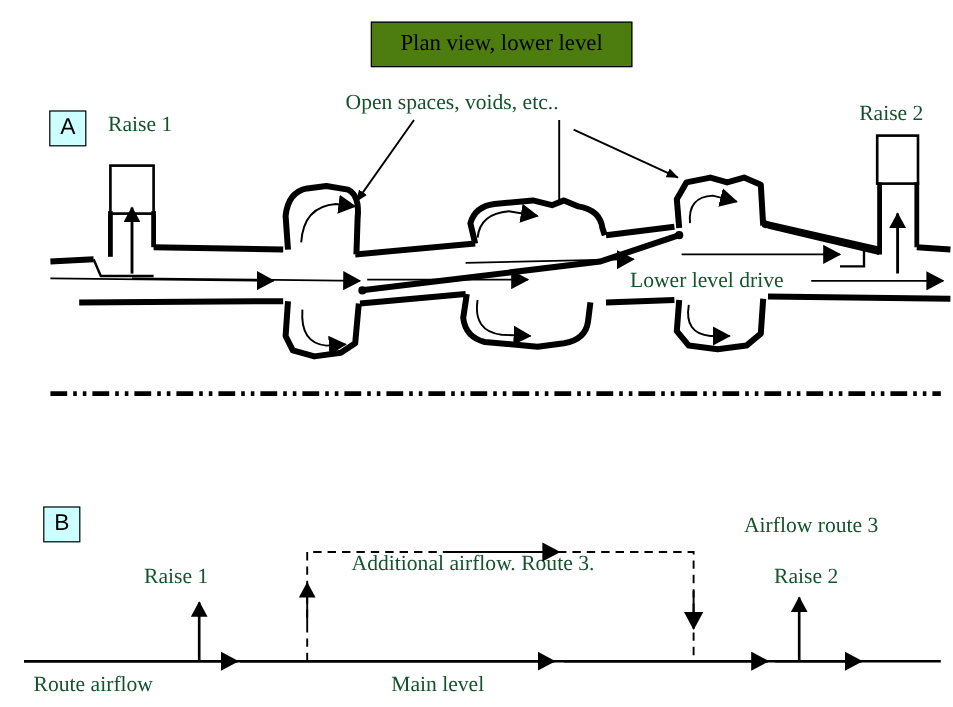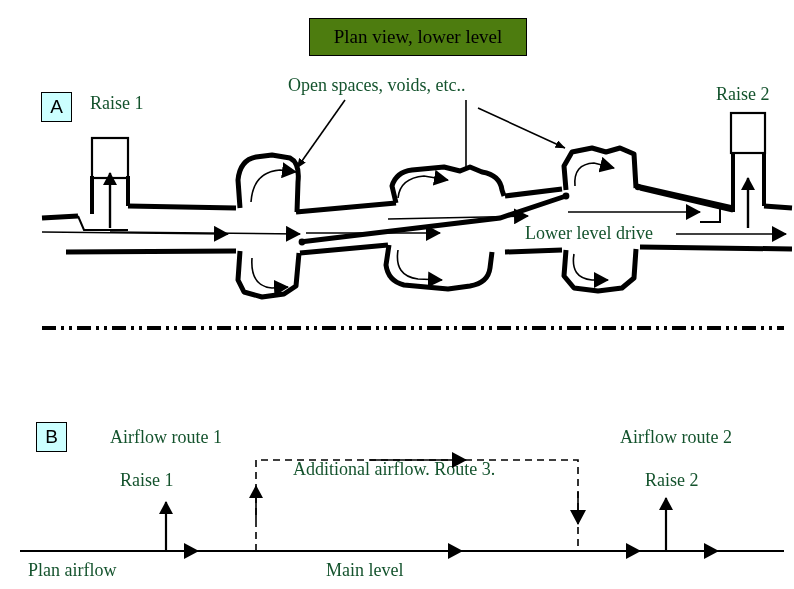--- a/index.html
+++ b/index.html
@@ -35,32 +35,31 @@
   </div>
 
   <div class="lbl t-note" style="left:288px;top:75px;">Open spaces, voids, etc..</div>
 
   <div class="lbl t-body" style="left:90px;top:93px;">Raise 1</div>
 
   <div class="lbl t-body" style="left:716px;top:84px;">Raise 2</div>
 
   <div class="lbl t-body" style="left:525px;top:207px;margin-top:16px;">Lower level drive</div>
 
-  <div class="lbl t-body" style="left:110px;top:427px;">Airflow route 1</div>
 
   <div class="lbl t-body" style="left:120px;top:470px;">Raise 1</div>
 
   <div class="lbl t-body" style="left:293px;top:427px;margin-top:32px;">Additional airflow. Route 3.</div>
 
 
-  <div class="lbl t-body" style="left:620px;top:427px;">Airflow route 2</div>
+  <div class="lbl t-body" style="left:620px;top:427px;">Airflow route 3</div>
 
   <div class="lbl t-body" style="left:645px;top:470px;">Raise 2</div>
 
-  <div class="lbl t-body" style="left:28px;top:560px;">Plan airflow</div>
+  <div class="lbl t-body" style="left:28px;top:560px;">Route airflow</div>
 
   <div class="lbl t-body" style="left:326px;top:560px;">Main level</div>
 
   <svg class="layer" viewBox="0 0 794 589">
     <defs>
       <marker id="ahThin" markerWidth="9" markerHeight="9" refX="8.5" refY="4.5" orient="auto" markerUnits="userSpaceOnUse">
         <path d="M0,0 L9,4.5 L0,9 z" fill="#000"></path>
       </marker>
       <marker id="ahBig" markerWidth="15" markerHeight="16" refX="14" refY="8" orient="auto" markerUnits="userSpaceOnUse">
         <path d="M0,0 L15,8 L0,16 z" fill="#000"></path>

